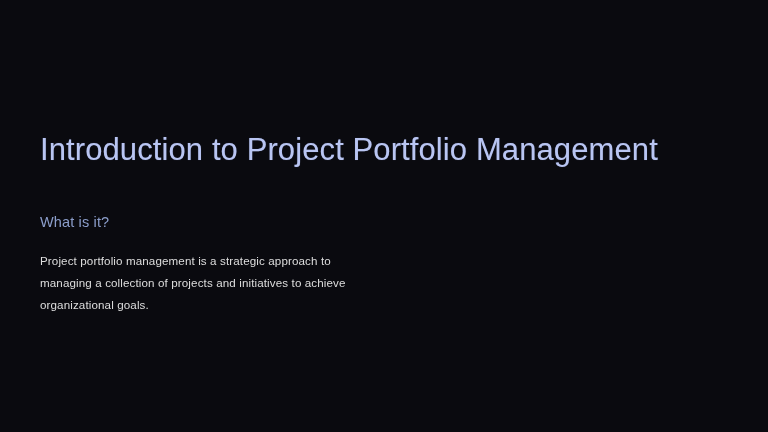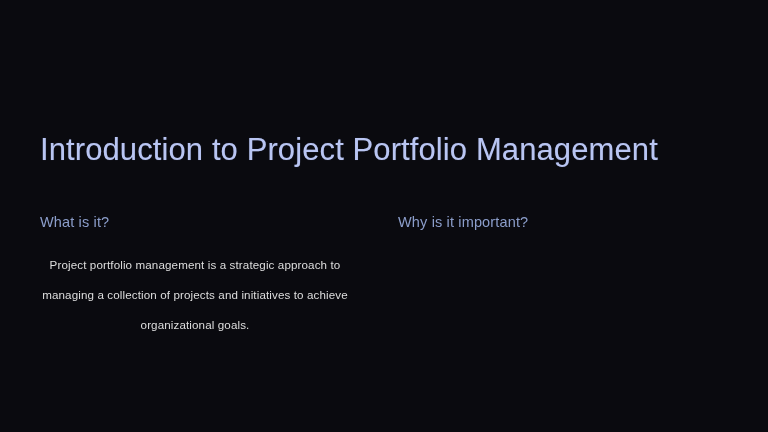--- a/index.html
+++ b/index.html
@@ -31,56 +31,53 @@
     white-space: nowrap;
     text-shadow: 0 0 1px rgba(160,180,245,0.35);
   }
   #columns {
     position: absolute;
     left: 40px;
     top: 212px;
     width: 690px;
     display: flex;
     flex-direction: row;
-    gap: 48px;
   }
   .column {
     width: 310px;
   }
   .column-heading {
     font-size: 14.5px;
     font-weight: 400;
     color: #8c9ecb;
     line-height: 20px;
     margin: 0 0 18px 0;
     letter-spacing: 0.15px;
   }
   .column-body {
     font-size: 11.6px;
     font-weight: 400;
     color: #dedede;
-    line-height: 30px;
+    line-height: 22px;
     letter-spacing: 0.12px;
     margin: 0;
-    text-align: center;
   }
 </style>
 </head>
 <body>
 
 <div id="slide">
 
   <h1 id="slide-title">Introduction to Project Portfolio Management</h1>
 
   <div id="columns">
 
     <div class="column">
       <h2 class="column-heading">What is it?</h2>
       <p class="column-body">Project portfolio management is a strategic approach to managing a collection of projects and initiatives to achieve organizational goals.</p>
     </div>
 
     <div class="column">
-      <h2 class="column-heading">Why is it important?</h2>
     </div>
 
   </div>
 
 </div>
 
 </body></html>

